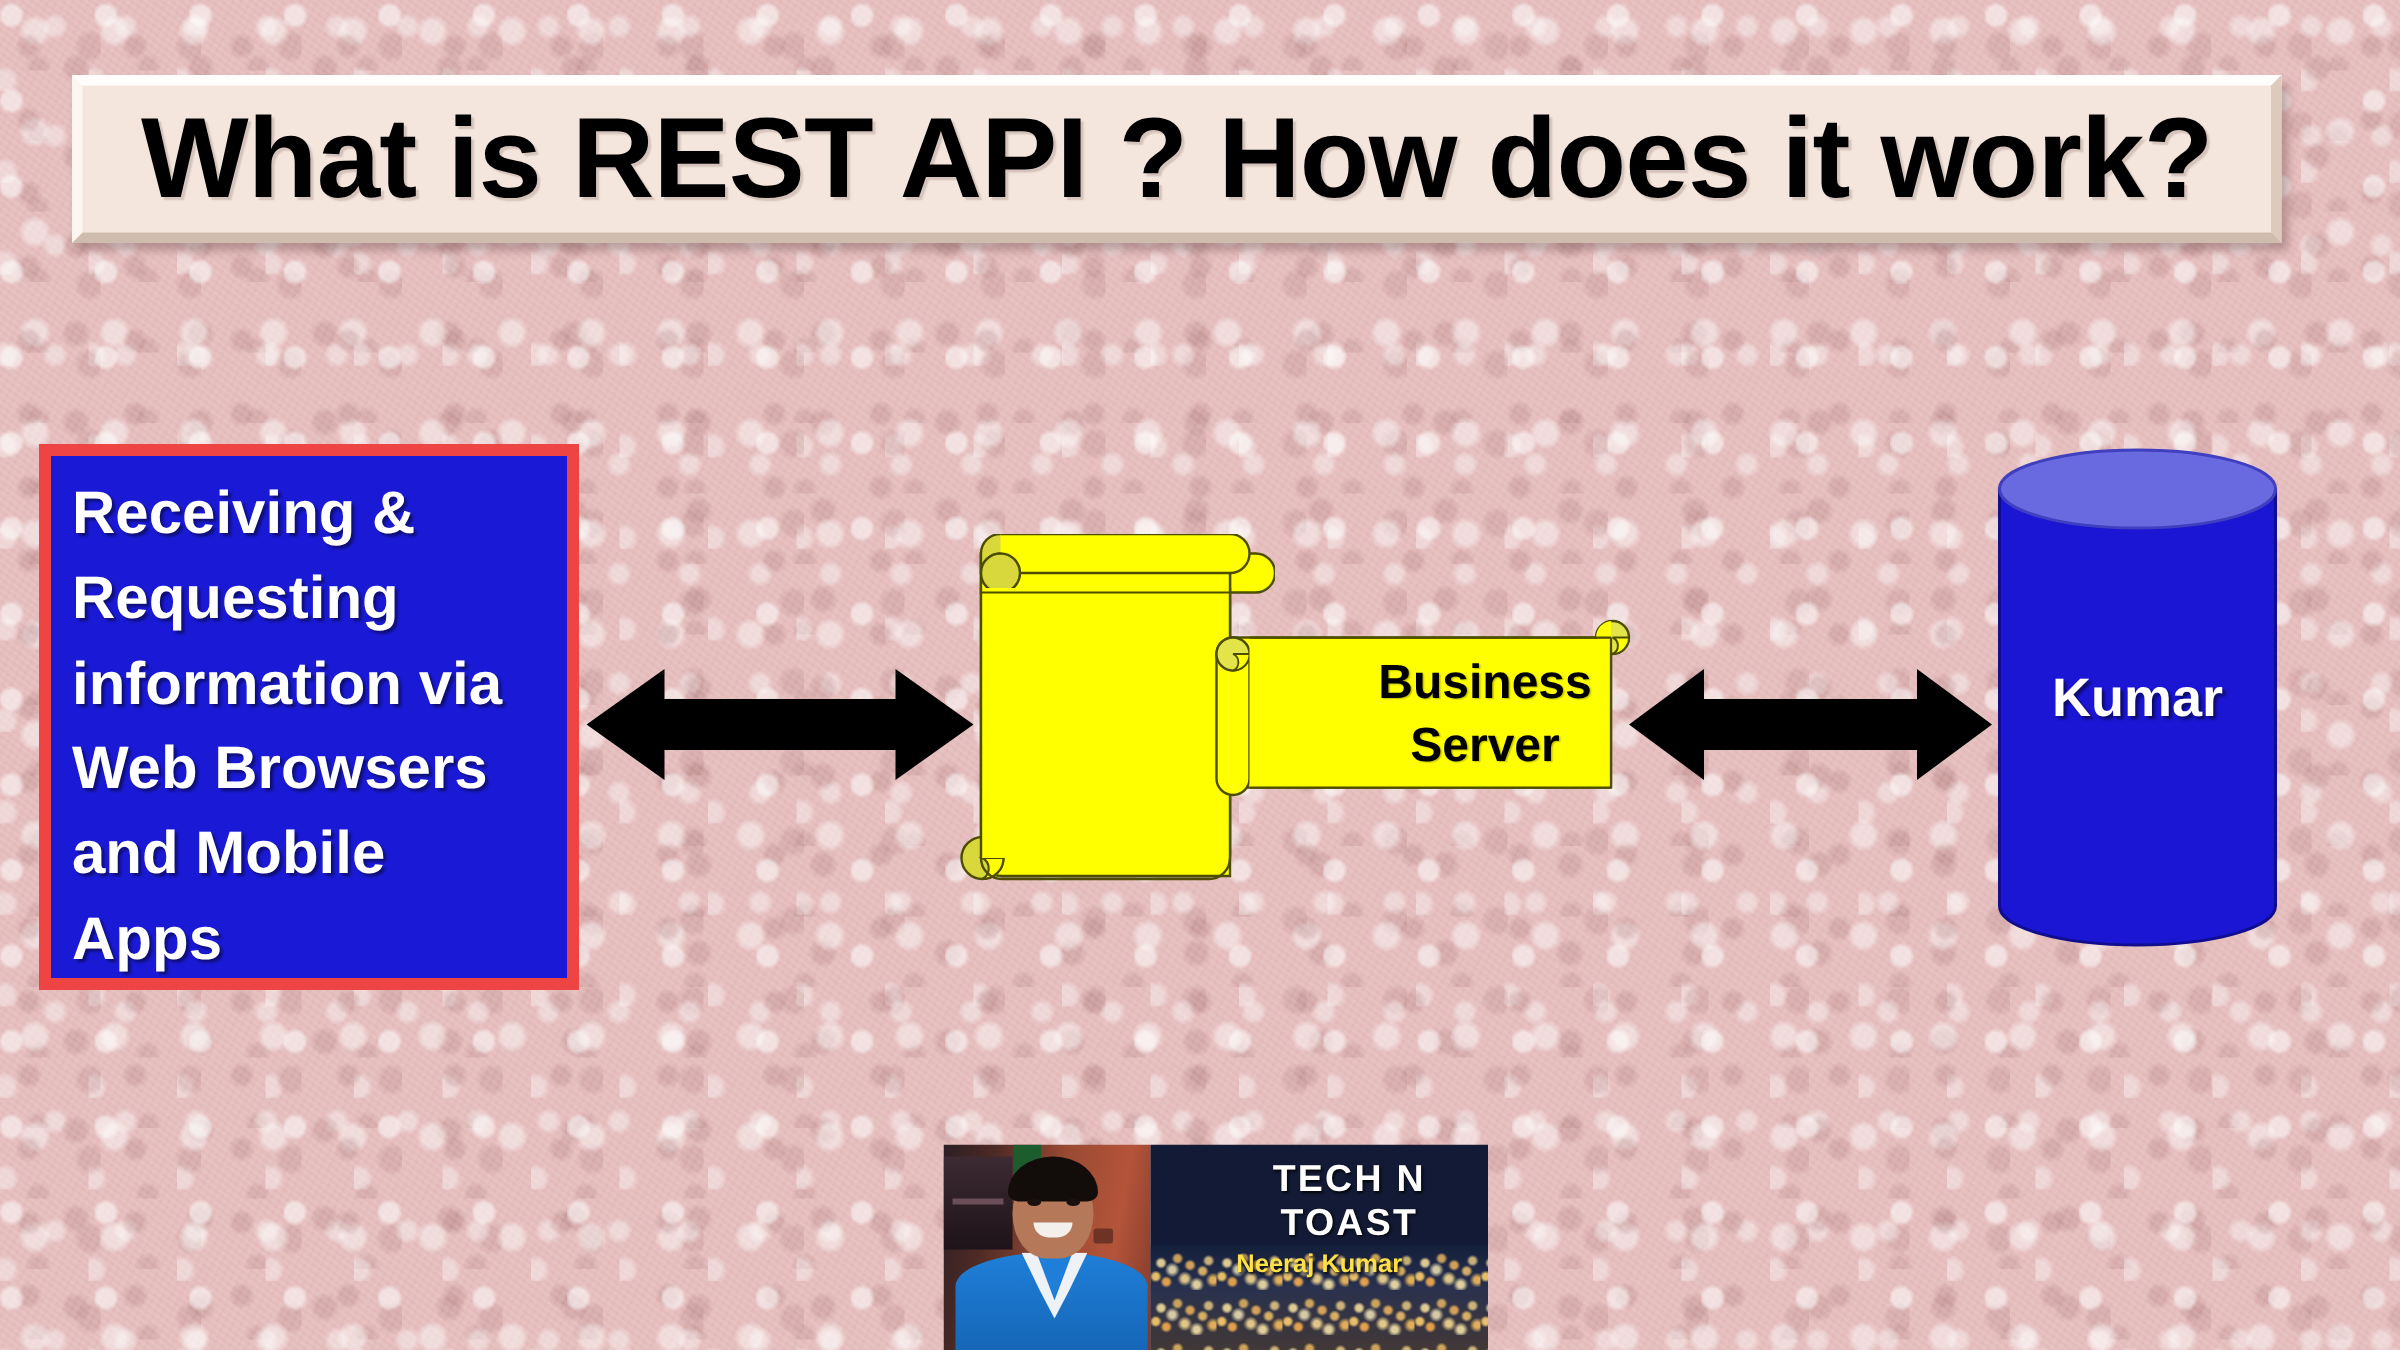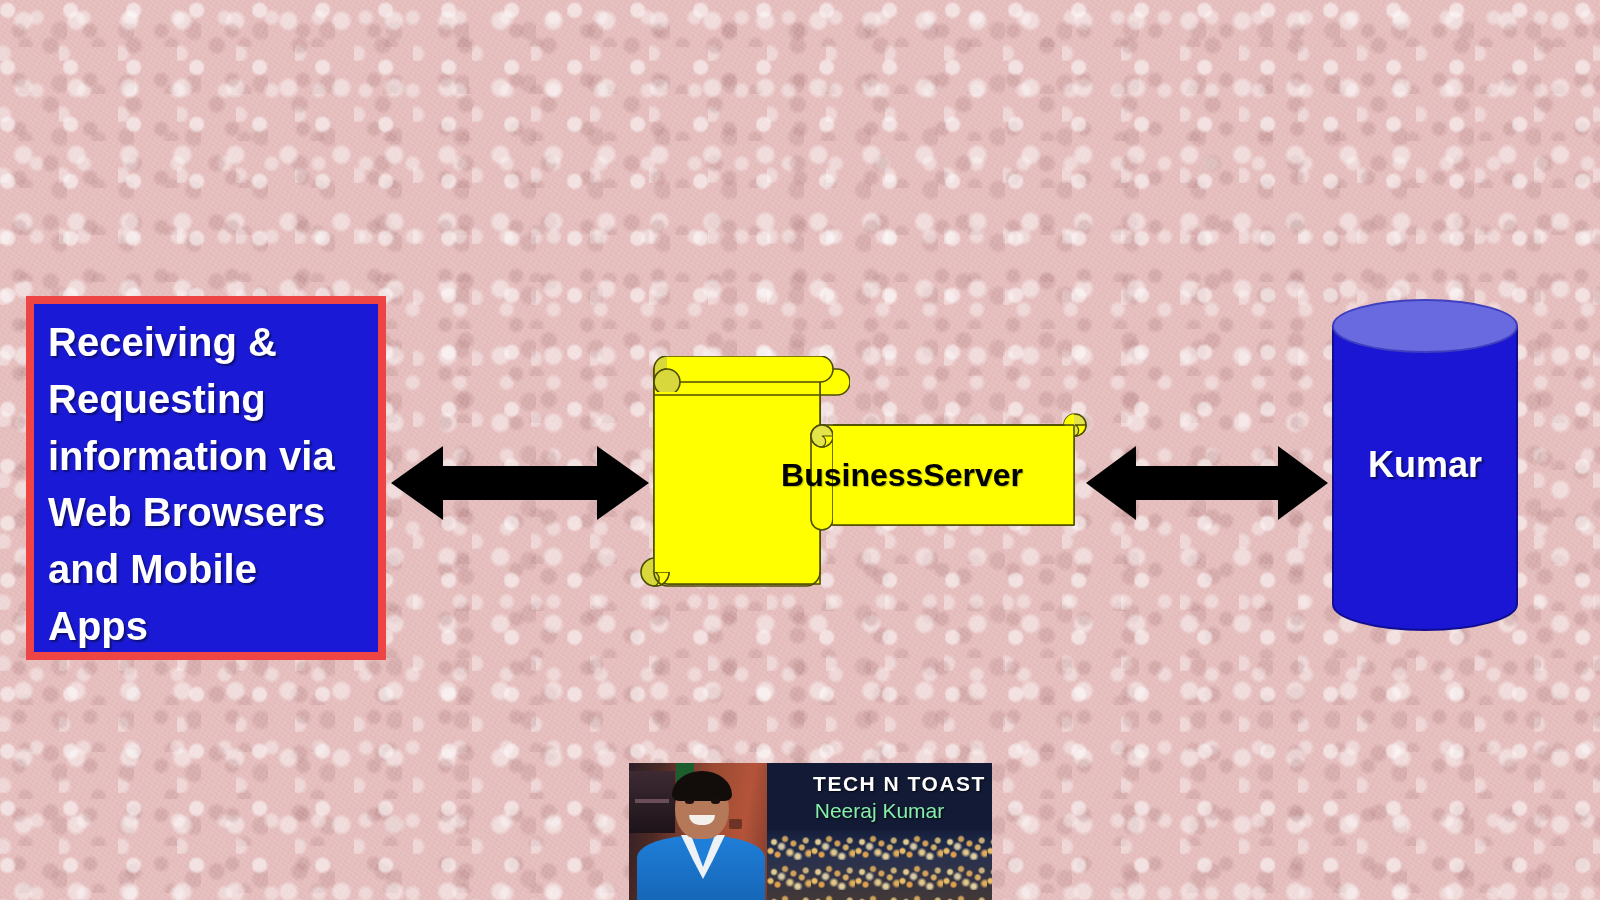--- a/index.html
+++ b/index.html
@@ -129,26 +129,26 @@
   
   #logic-scroll {
     position: absolute;
     left: 806px;
     top: 407px;
     width: 285px;
     height: 133px;
   }
   #logic-label {
     position: absolute;
-    left: 776px;
+    left: 864px;
     top: 425px;
     width: 252px;
     height: 100px;
     display: flex;
-    flex-direction: row;
+    flex-direction: column;
     align-items: center;
     justify-content: center;
     font-size: 32px;
     font-weight: bold;
     color: #000000;
     line-height: 1.32;
     text-shadow: 1px 1px 1px rgba(0,0,0,0.25);
     pointer-events: none;
   }
 
@@ -268,43 +268,46 @@
   }
   #banner-text {
     position: relative;
     z-index: 2;
     padding-top: 9px;
     text-align: center;
   }
   #banner-title {
     display: block;
     color: #ffffff;
-    font-size: 21px;
+    font-size: 25px;
     font-weight: bold;
     letter-spacing: 1.5px;
     text-shadow: 1px 1px 2px rgba(0,0,0,.8);
     margin-left: 40px;
   }
   #banner-subtitle {
     display: block;
-    color: #86efac;
-    font-size: 21px;
-    font-weight: normal;
+    color: #fde047;
+    font-size: 17px;
+    font-weight: bold;
     margin-top: 3px;
     text-shadow: 1px 1px 2px rgba(0,0,0,.8);
   }
 </style>
 </head>
 <body>
 
 <div id="slide">
 
   <div id="bg-texture"></div>
   <div id="bg-grain"></div>
 
+  <div id="title-plaque">
+    <span id="title-text">What is REST API ? How does it work?</span>
+  </div>
 
   <div id="client-box">
     <div id="client-text">Receiving &amp; Requesting information via Web Browsers and Mobile Apps</div>
   </div>
 
   <div class="dbl-arrow" id="arrow-client-api">
     <svg width="258" height="86" viewBox="0 0 258 86" xmlns="http://www.w3.org/2000/svg">
       <polygon points="0,43 52,6 52,26 206,26 206,6 258,43 206,80 206,60 52,60 52,80" fill="#000000"></polygon>
     </svg>
   </div>

